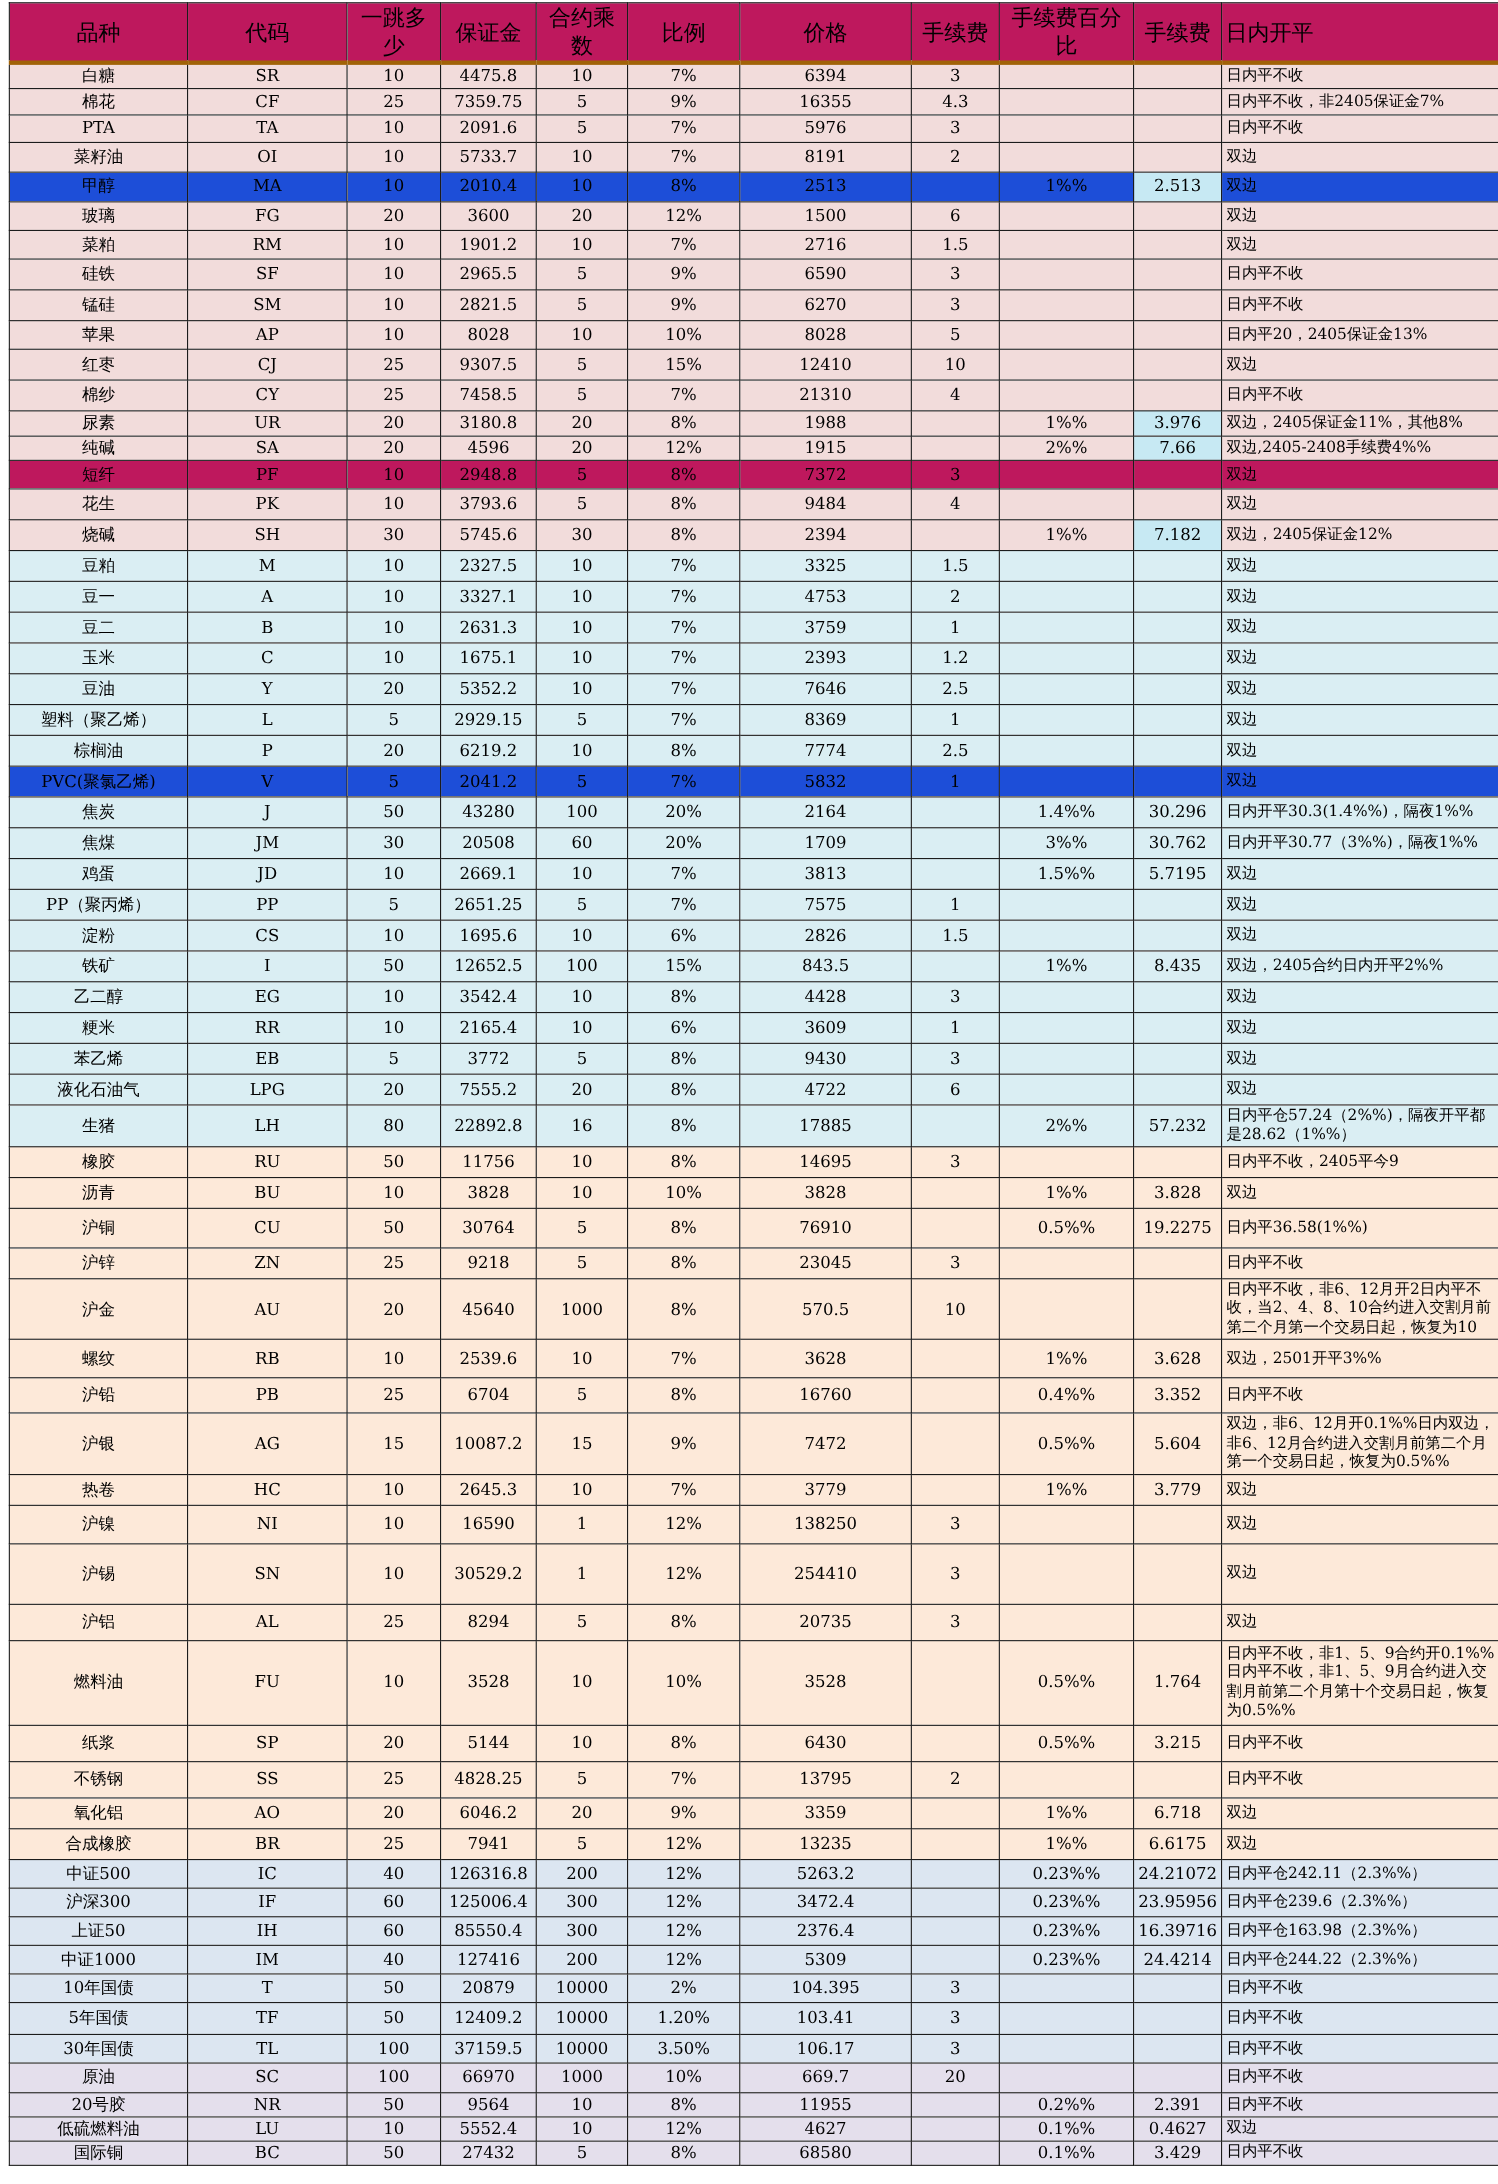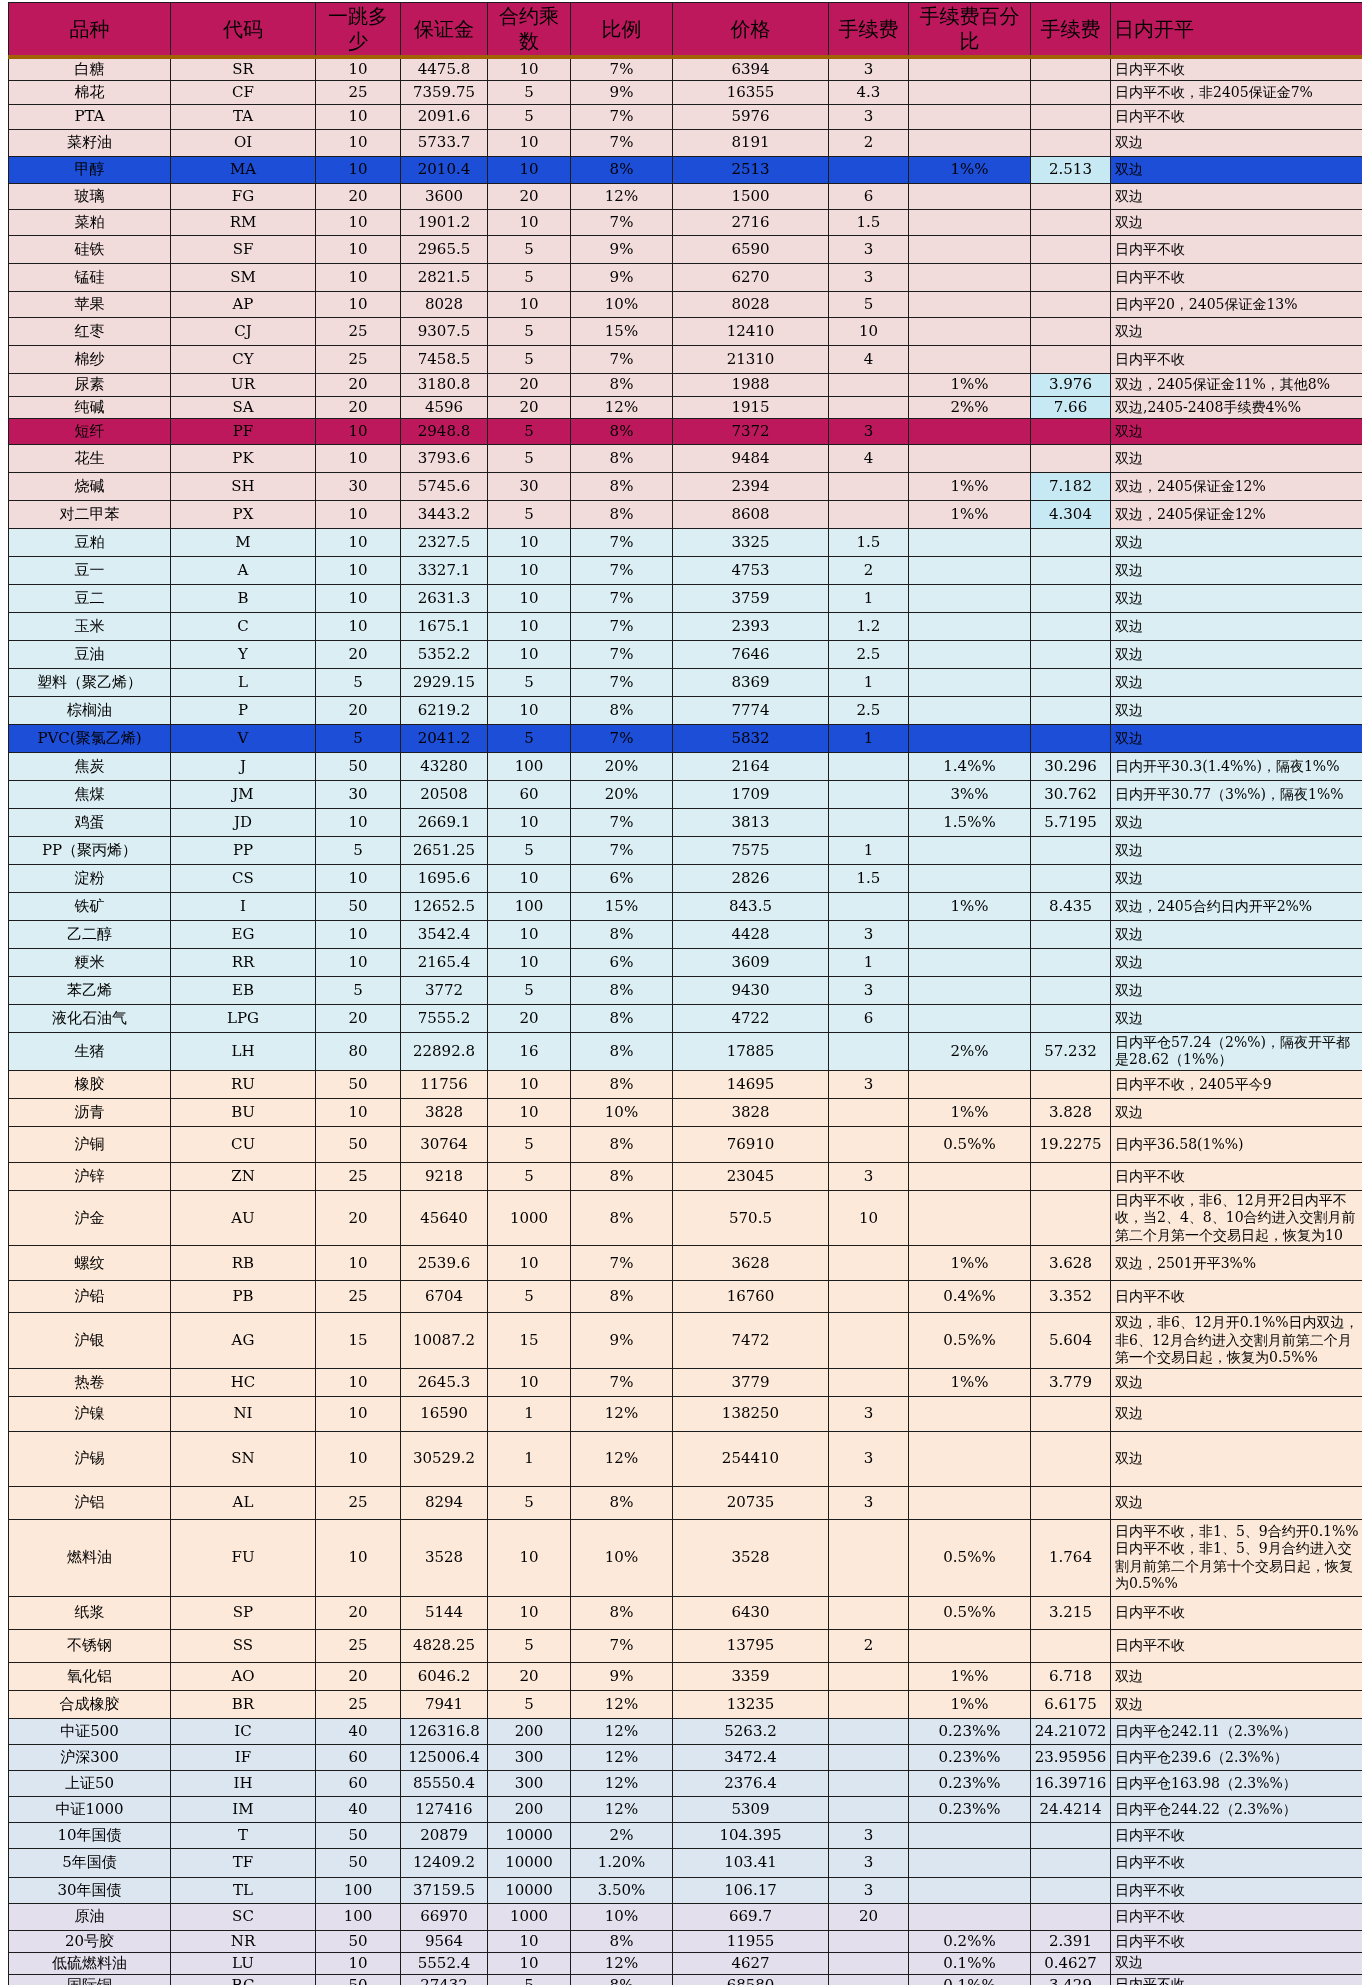--- a/index.html
+++ b/index.html
@@ -274,33 +274,20 @@
           <td class="c-tick">30</td>
           <td class="c-margin">5745.6</td>
           <td class="c-mult">30</td>
           <td class="c-ratio">8%</td>
           <td class="c-price">2394</td>
           <td class="c-fee"></td>
           <td class="c-feepct">1%%</td>
           <td class="c-feecalc" style="background: rgb(199, 233, 243);">7.182</td>
           <td class="c-note">双边，2405保证金12%</td>
         </tr>
-        <tr style="background: rgb(242, 220, 219); height: 28px;">
-          <td class="c-variety">对二甲苯</td>
-          <td class="c-code">PX</td>
-          <td class="c-tick">10</td>
-          <td class="c-margin">3443.2</td>
-          <td class="c-mult">5</td>
-          <td class="c-ratio">8%</td>
-          <td class="c-price">8608</td>
-          <td class="c-fee"></td>
-          <td class="c-feepct">1%%</td>
-          <td class="c-feecalc" style="background: rgb(199, 233, 243);">4.304</td>
-          <td class="c-note">双边，2405保证金12%</td>
-        </tr>
         <tr style="background: rgb(218, 238, 243); height: 28px;">
           <td class="c-variety">豆粕</td>
           <td class="c-code">M</td>
           <td class="c-tick">10</td>
           <td class="c-margin">2327.5</td>
           <td class="c-mult">10</td>
           <td class="c-ratio">7%</td>
           <td class="c-price">3325</td>
           <td class="c-fee">1.5</td>
           <td class="c-feepct"></td>

